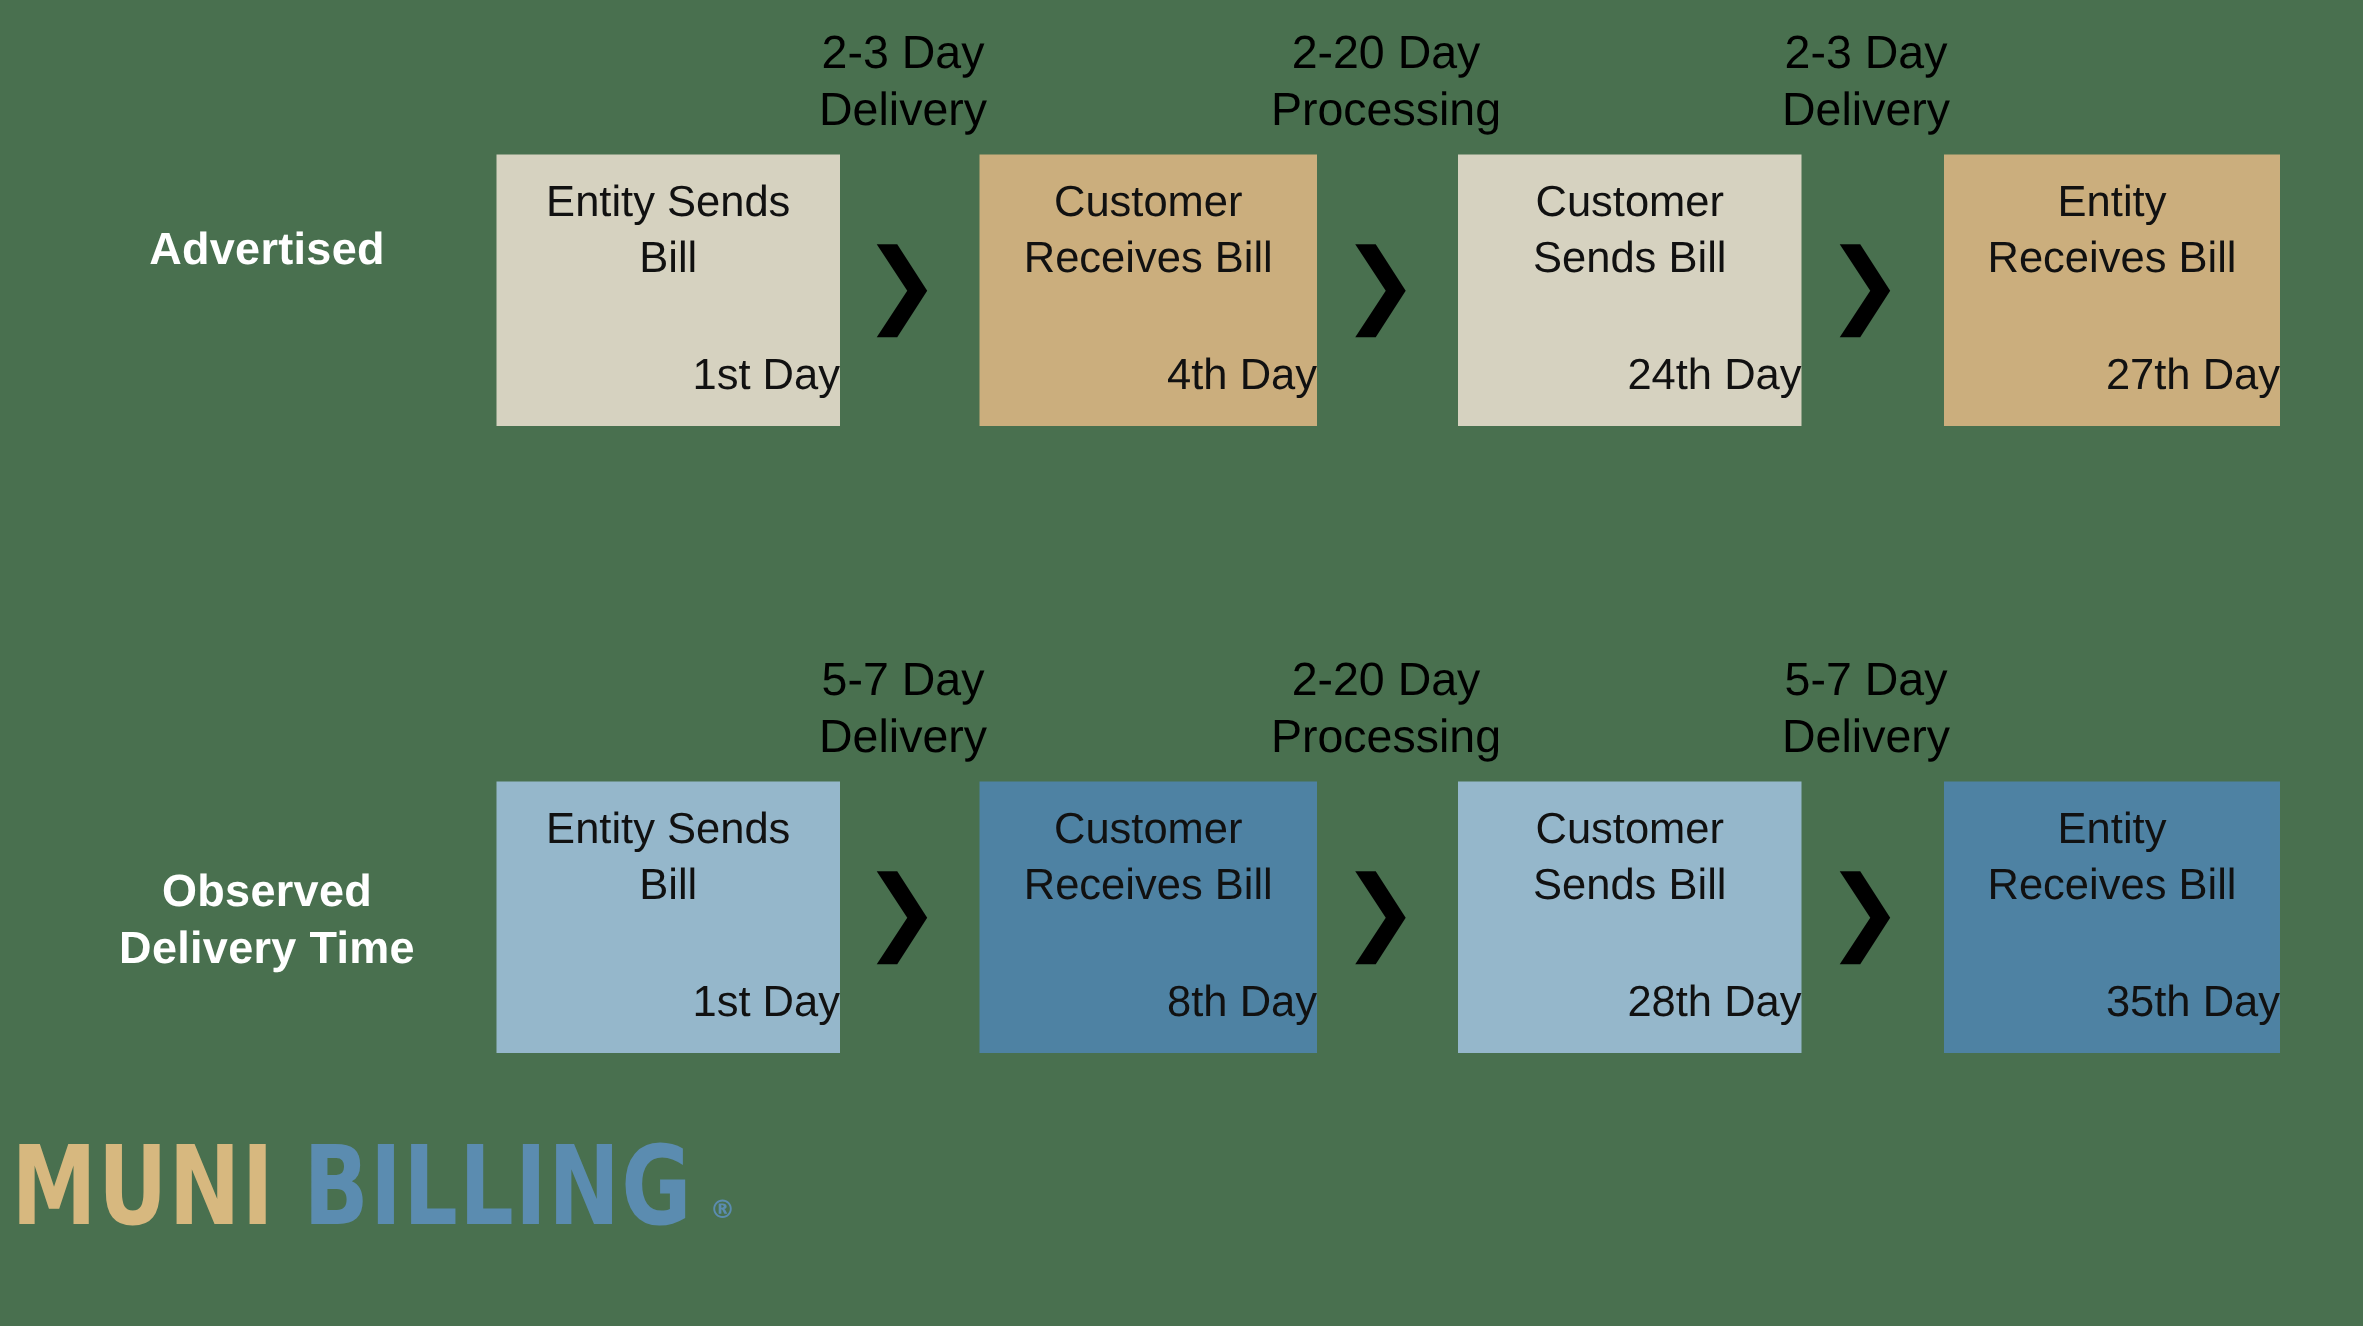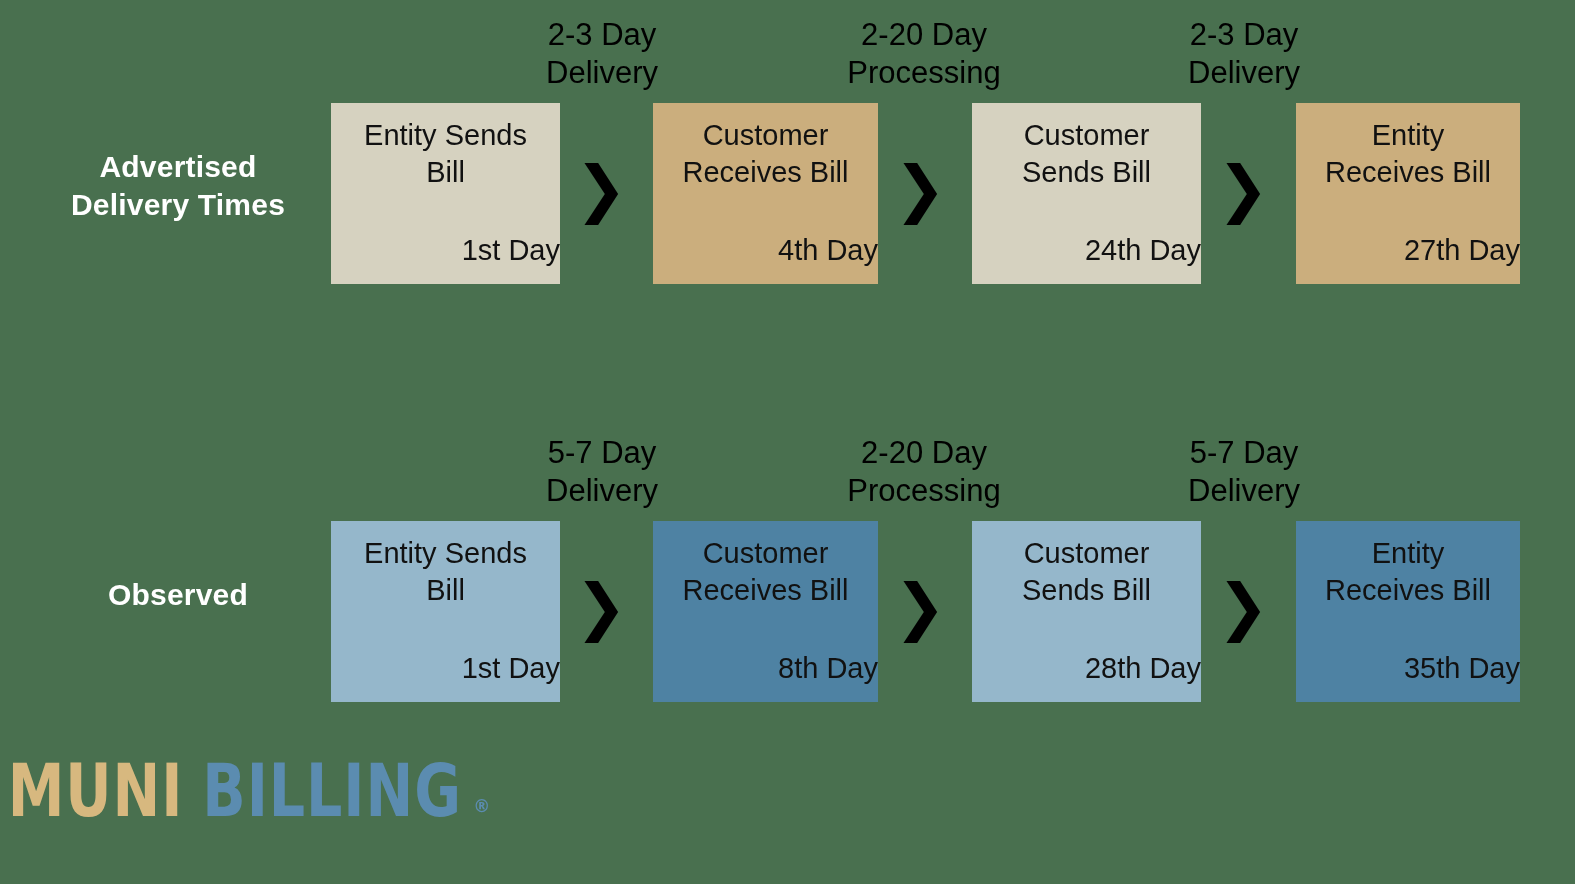--- a/index.html
+++ b/index.html
@@ -153,21 +153,20 @@
 </style>
 </head>
 <body>
 
 <div class="canvas">
 
   <div class="row row-advertised">
 
     <div class="row-label">
       <div>Advertised</div>
-      <div>Delivery Times</div>
     </div>
 
     <div class="caption cap-0">
       <div>2-3 Day</div>
       <div>Delivery</div>
     </div>
     <div class="caption cap-1">
       <div>2-20 Day</div>
       <div>Processing</div>
     </div>
@@ -210,20 +209,21 @@
 
     <div class="chev chev-0">❯</div>
     <div class="chev chev-1">❯</div>
     <div class="chev chev-2">❯</div>
   </div>
 
   <div class="row row-observed">
 
     <div class="row-label" style="top:158px;">
       <div>Observed</div>
+      <div>Delivery Time</div>
     </div>
 
     <div class="caption cap-0">
       <div>5-7 Day</div>
       <div>Delivery</div>
     </div>
     <div class="caption cap-1">
       <div>2-20 Day</div>
       <div>Processing</div>
     </div>

